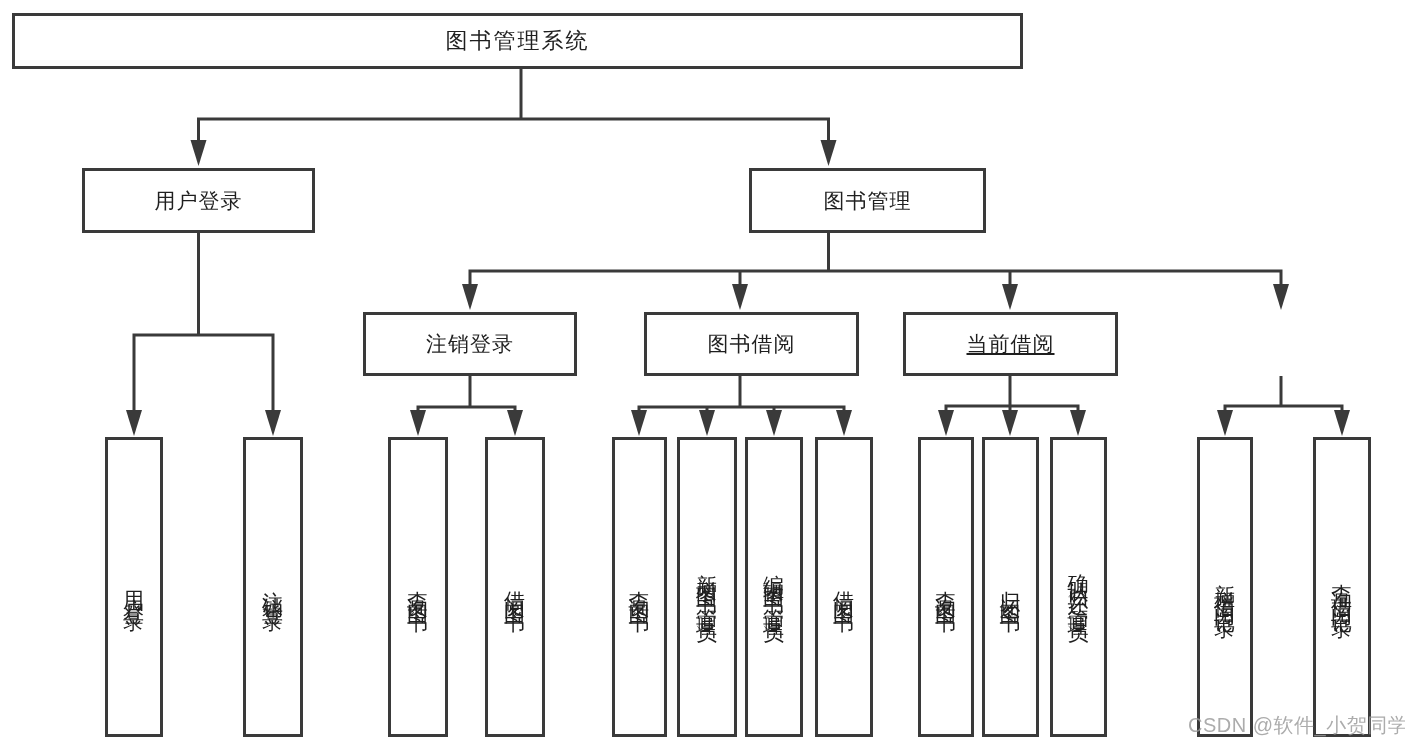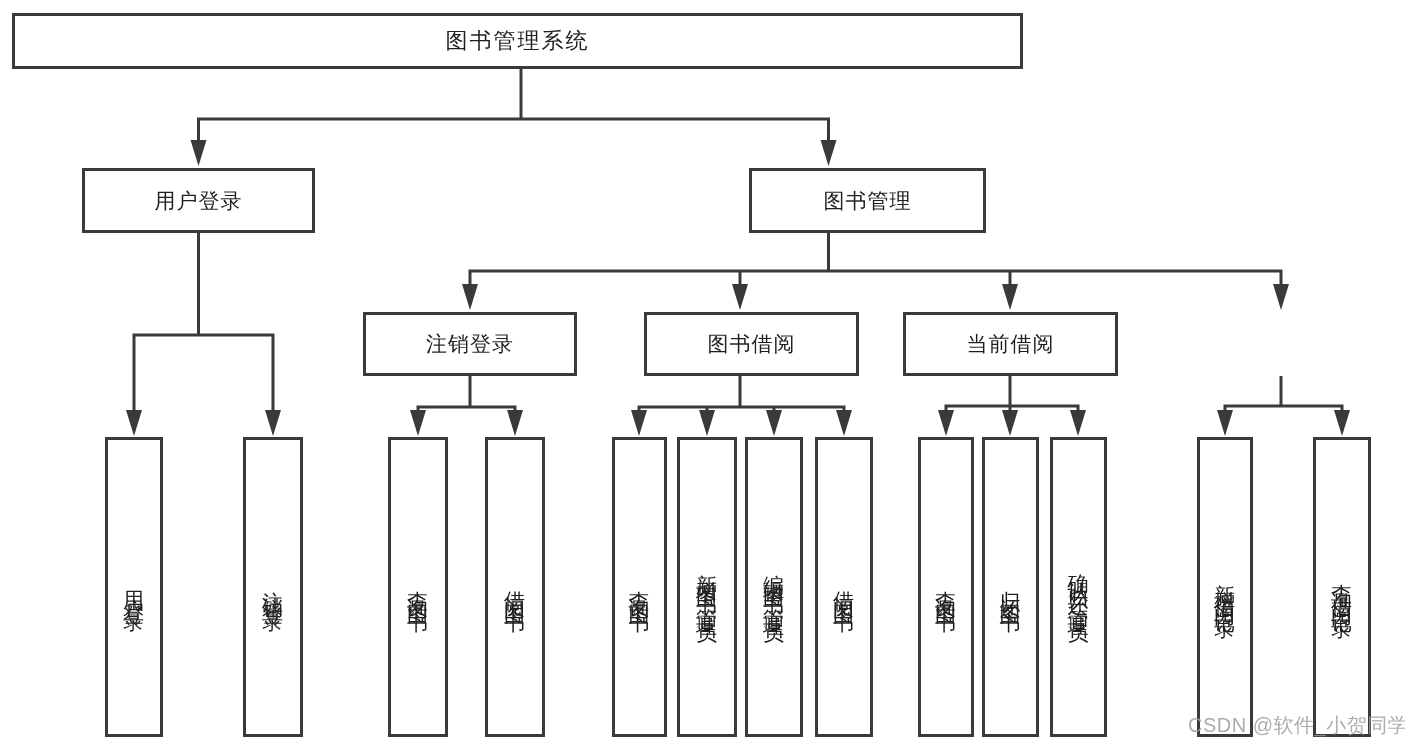--- a/index.html
+++ b/index.html
@@ -24,21 +24,21 @@
   }
   
   .n-root       { left:12px;  top:13px;  width:1011px; height:56px; }
   
   .n-user-login { left:82px;  top:168px; width:233px; height:65px; }
   .n-book-mgmt  { left:710px; top:168px; width:237px; height:65px;margin-left:39px; }
   
   .lv3 { top:312px; height:64px; }
   .n-newbook { left:363px;  width:214px; }
   .n-borrow  { left:644px;  width:215px; }
-  .n-current { left:903px;  width:215px; }
+  .n-current { left:903px;  width:215px;text-decoration:underline; }
   .n-records { left:1173px; width:215px; }
   
   .lv4 { top:437px; height:300px; }
   .l-login        { left:105px;  width:58px; }
   .l-logout       { left:243px;  width:60px; }
   .l-query1       { left:388px;  width:60px; }
   .l-borrow1      { left:485px;  width:60px; }
   .l-query2       { left:612px;  width:55px; }
   .l-add-book     { left:677px;  width:60px; }
   .l-edit-book    { left:745px;  width:58px; }

